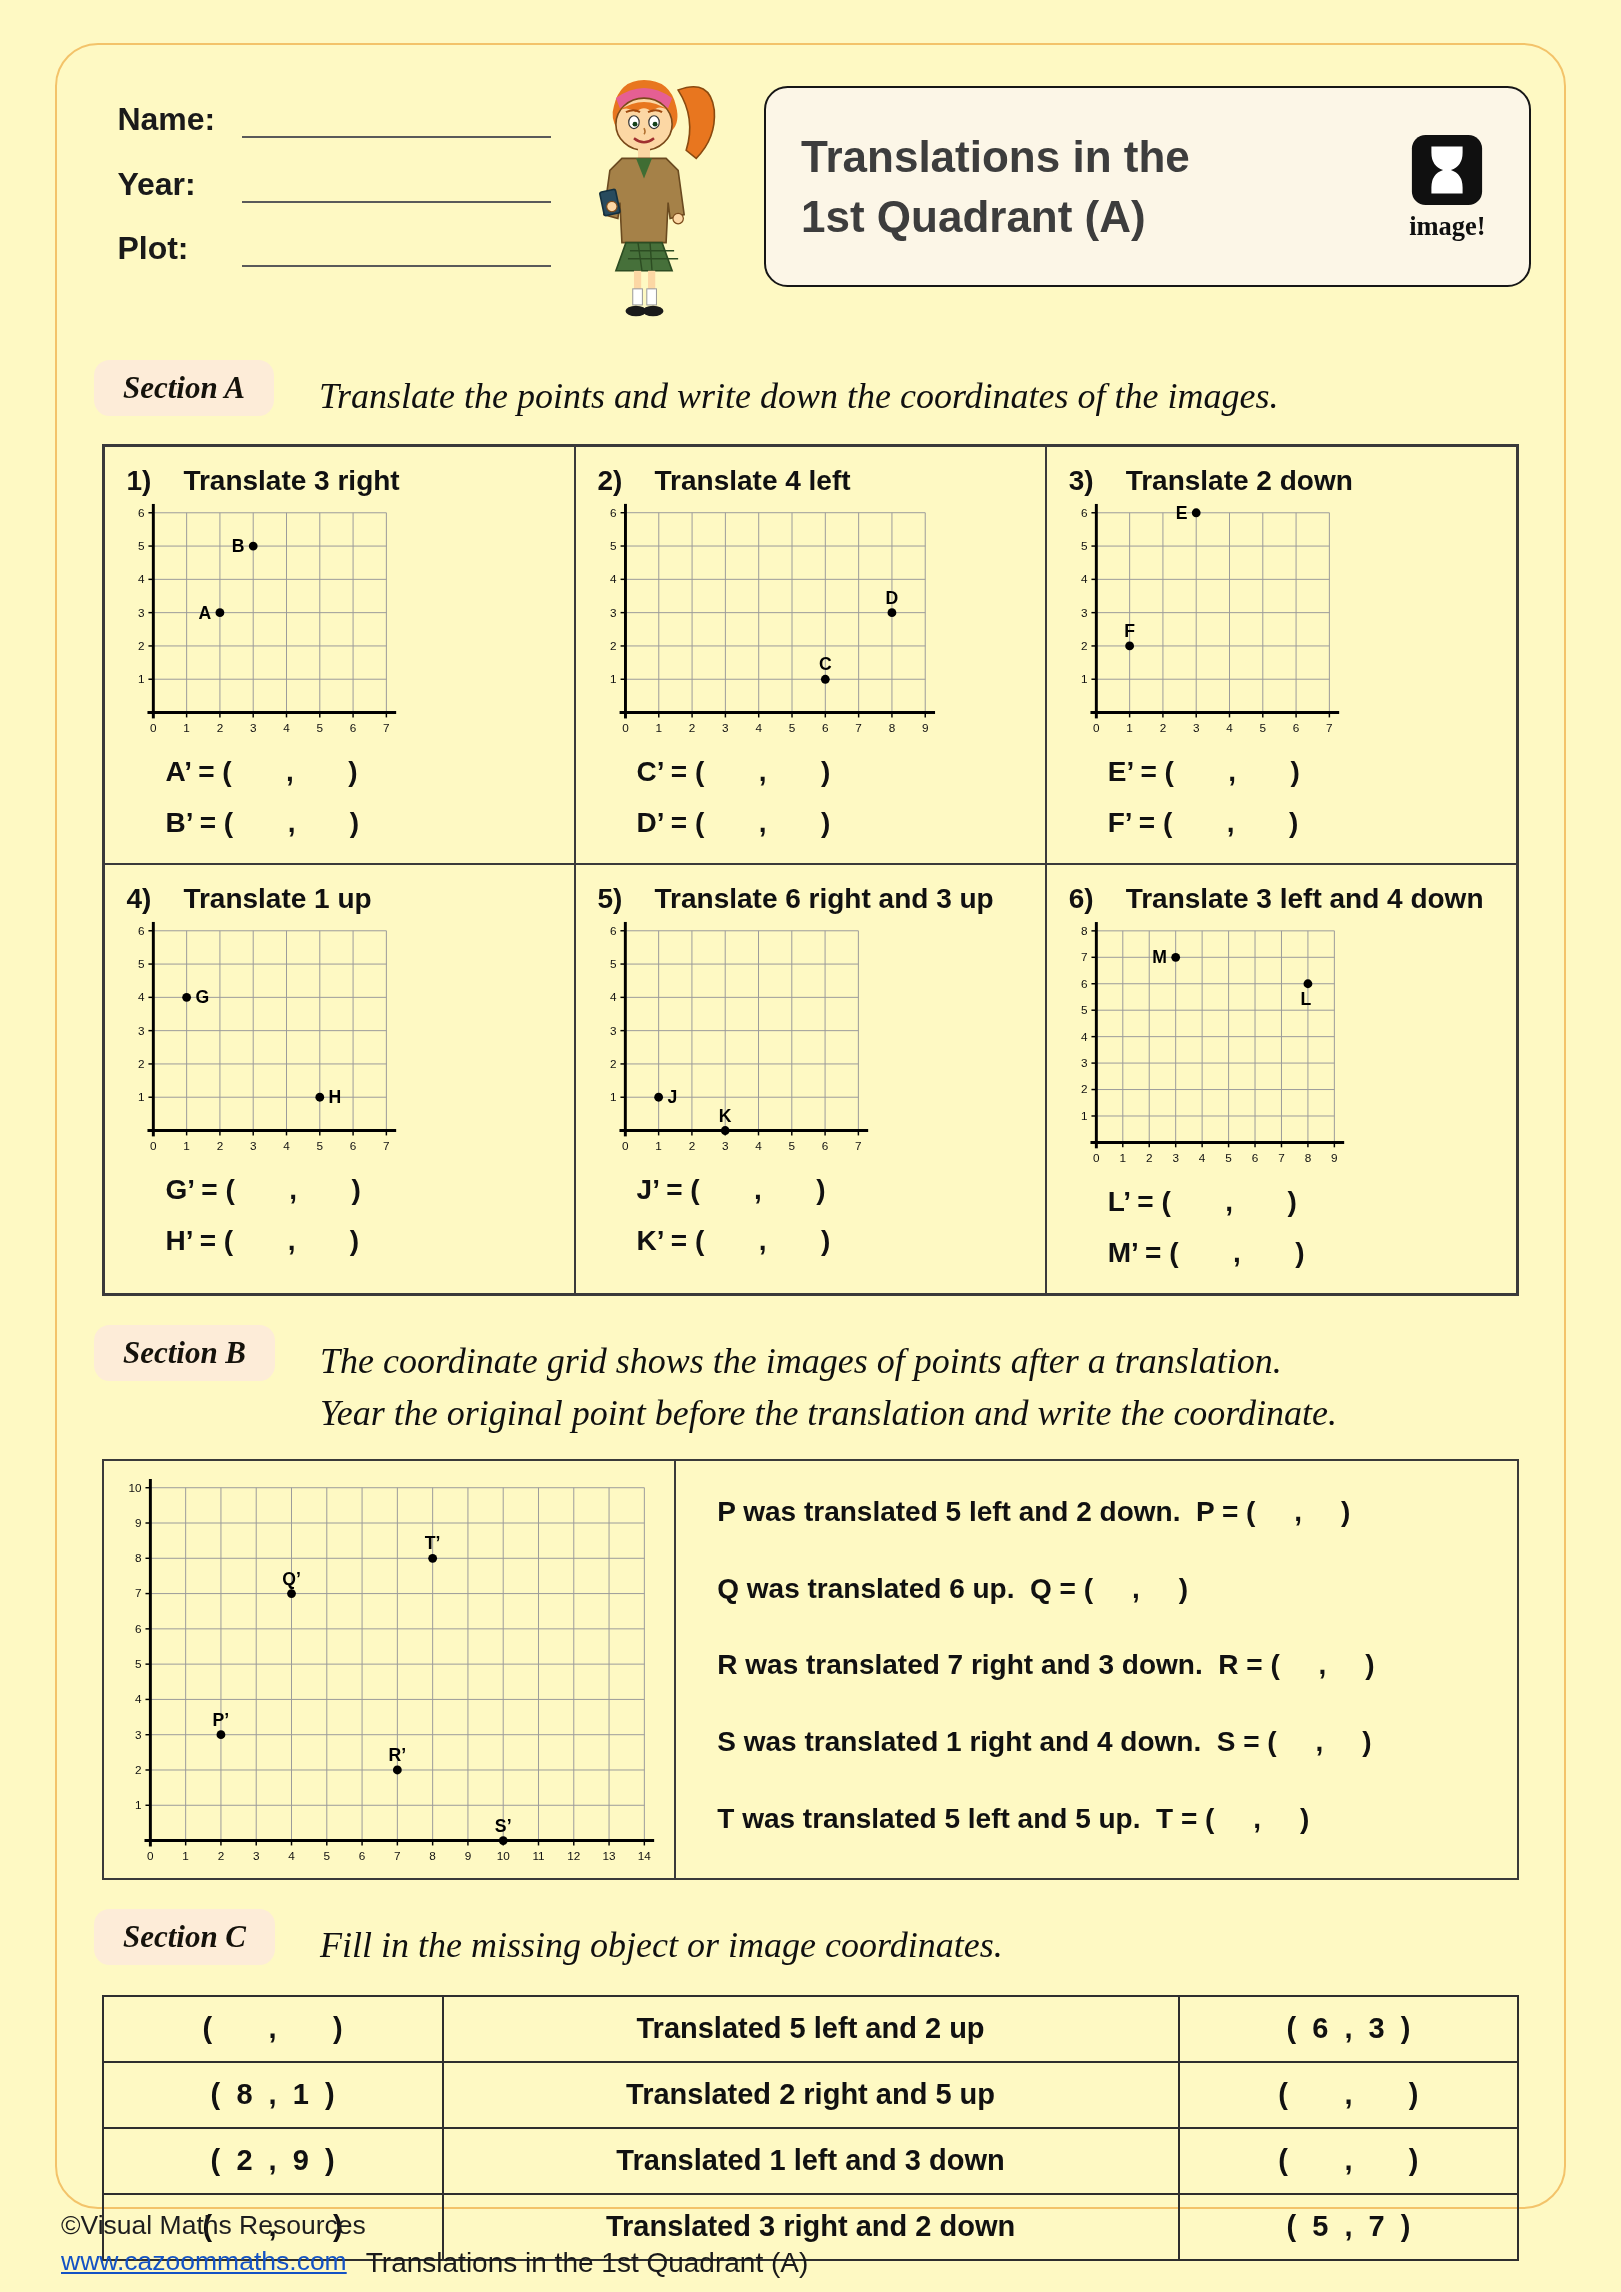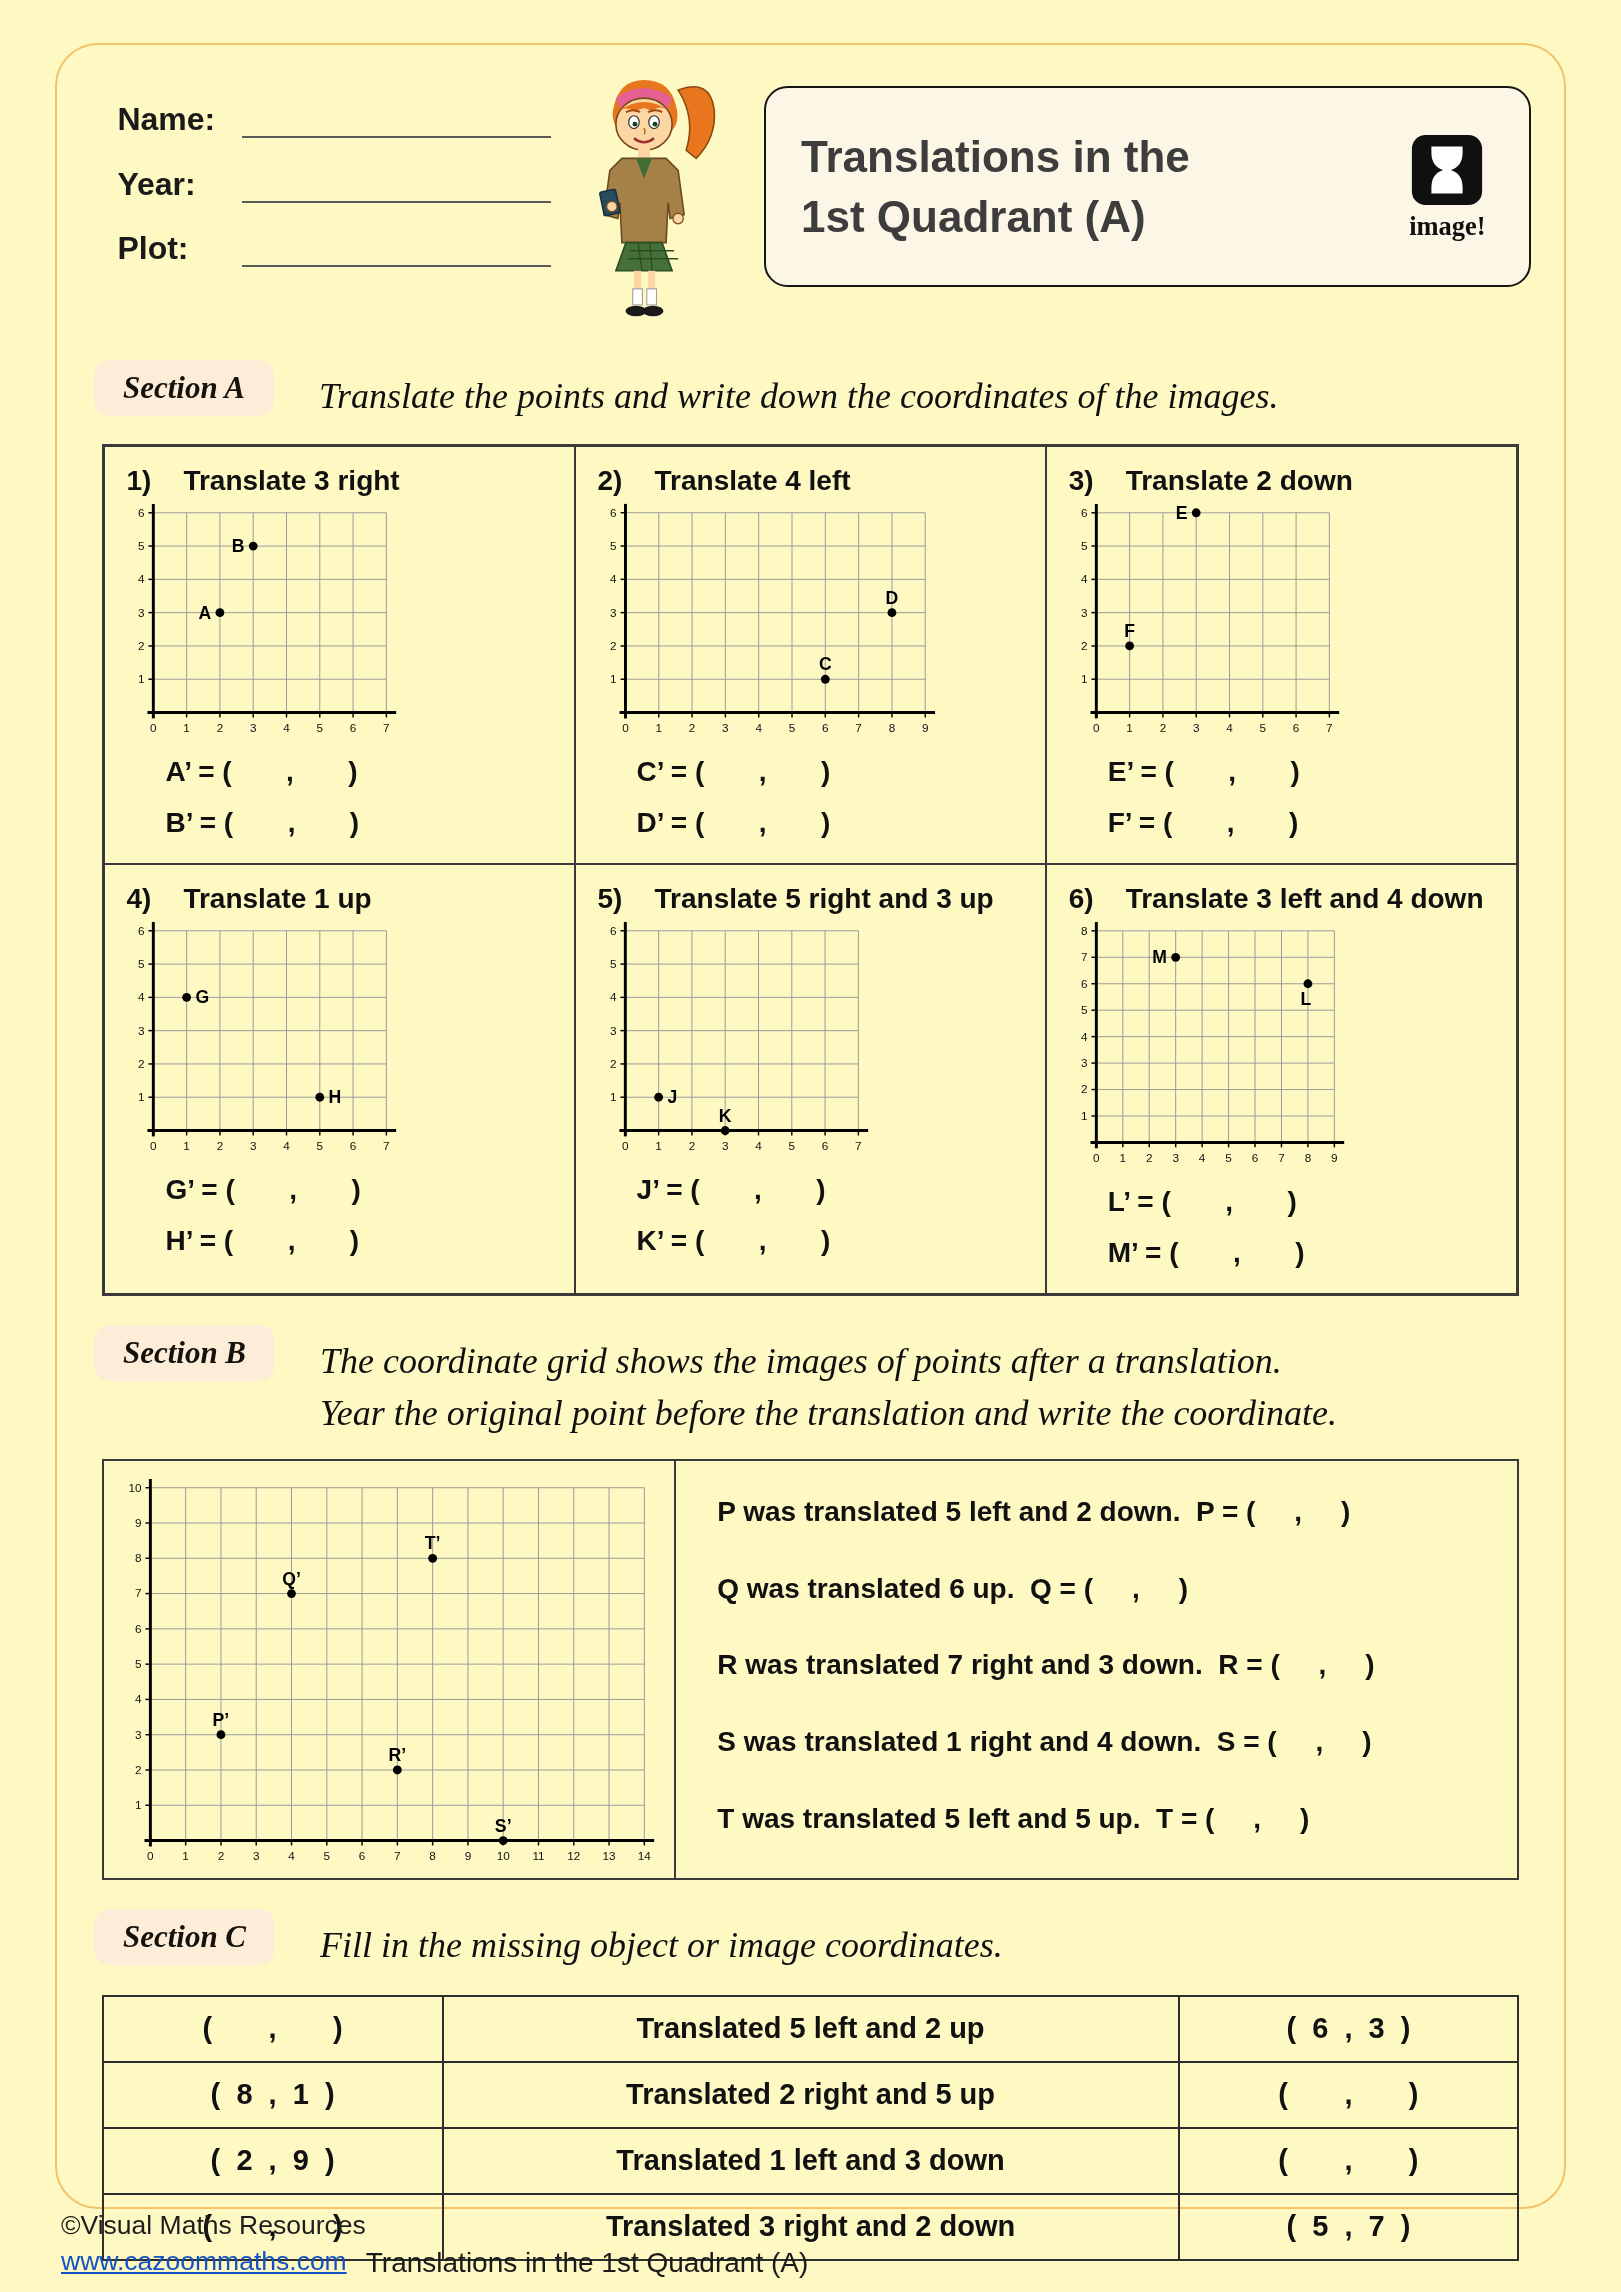--- a/index.html
+++ b/index.html
@@ -387,21 +387,21 @@
             </svg></div>
         <div class="answers">
           <div class="ans">G’ = (       ,       )</div>
           <div class="ans">H’ = (       ,       )</div>
         </div>
       </div>
 
       <div class="pcell">
         <div class="phead">
           <span class="pnum">5)</span>
-          <span>Translate 5 right and 3 up</span>
+          <span>Translate 6 right and 3 up</span>
         </div>
         <div class="pgridwrap"><svg width="282" height="241" viewBox="0 0 288 246">
               <line x1="32" y1="14" x2="32" y2="218" stroke="#9a9a9a" stroke-width="1"></line>
               <line x1="66" y1="14" x2="66" y2="218" stroke="#9a9a9a" stroke-width="1"></line>
               <line x1="100" y1="14" x2="100" y2="218" stroke="#9a9a9a" stroke-width="1"></line>
               <line x1="134" y1="14" x2="134" y2="218" stroke="#9a9a9a" stroke-width="1"></line>
               <line x1="168" y1="14" x2="168" y2="218" stroke="#9a9a9a" stroke-width="1"></line>
               <line x1="202" y1="14" x2="202" y2="218" stroke="#9a9a9a" stroke-width="1"></line>
               <line x1="236" y1="14" x2="236" y2="218" stroke="#9a9a9a" stroke-width="1"></line>
               <line x1="270" y1="14" x2="270" y2="218" stroke="#9a9a9a" stroke-width="1"></line>

